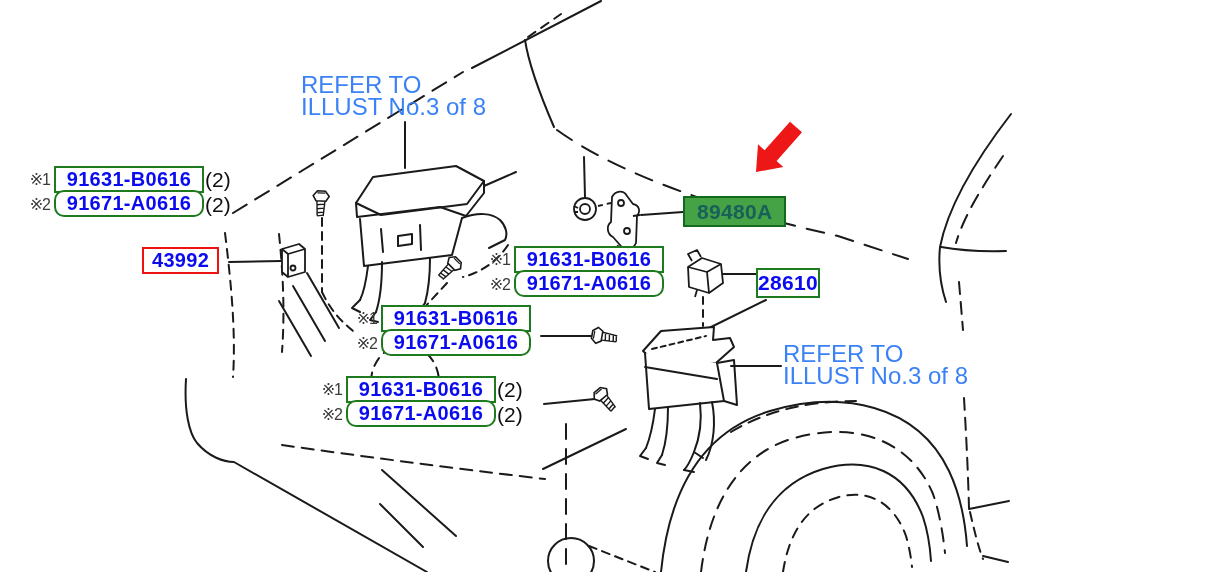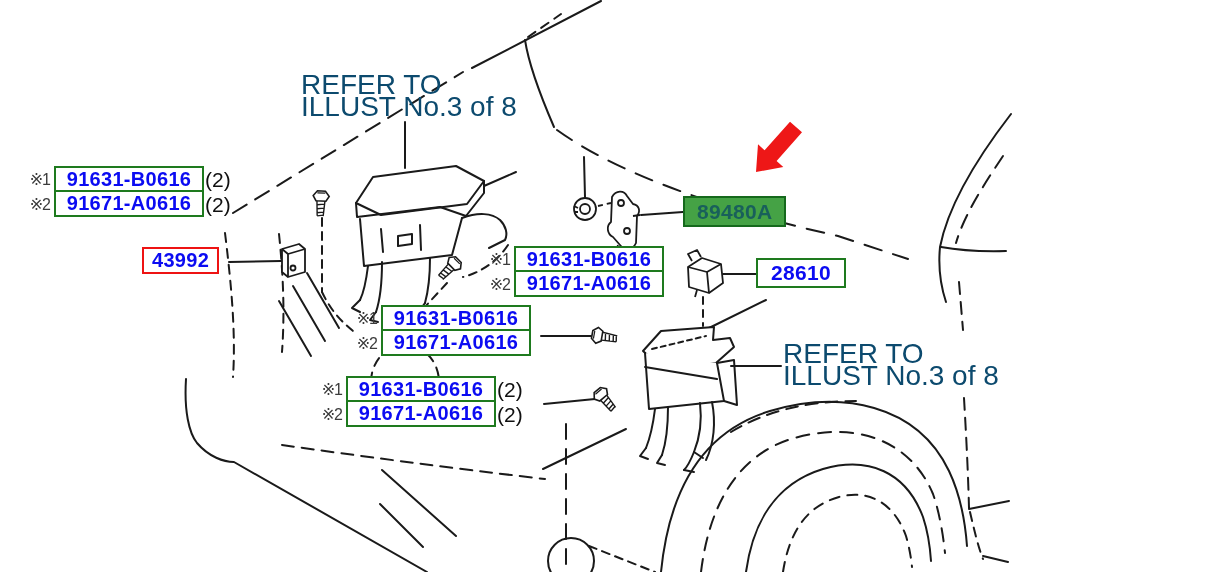--- a/index.html
+++ b/index.html
@@ -5,49 +5,49 @@
   html,body{margin:0;padding:0;background:#fff;}
   #canvas{
     position:relative;width:1224px;height:572px;background:#fff;overflow:hidden;
     font-family:"Liberation Sans","DejaVu Sans",sans-serif;
   }
   #canvas svg{position:absolute;left:0;top:0;}
 
   
   .pgroup{position:absolute;}
   .prow{display:flex;align-items:center;height:25px;}
-  .prow + .prow .plabel{margin-top:-2px;}
+  .prow + .prow .plabel{margin-top:-2px;border-radius:10px;}
   .mark{
     width:40px;text-align:right;padding-right:4px;box-sizing:border-box;
     font-size:16px;color:#3c3c3c;letter-spacing:-1px;flex:0 0 auto;
   }
   .plabel{
     display:inline-block;min-width:146px;text-align:center;box-sizing:content-box;
     font-size:20px;font-weight:700;letter-spacing:0.3px;line-height:23px;
     color:#0b0bf2;background:#fff;border:2px solid #1e7a1e;padding:0 0;
   }
   .plabel.single{min-width:0;padding:0 8px;}
   .qty{font-size:21px;color:#101010;margin-left:1px;font-weight:400;flex:0 0 auto;}
 
   #label-85942{position:absolute;left:142px;top:247px;border-color:#ee1313;}
   #label-90179{position:absolute;left:502px;top:128px;}
   #label-89480a{
     position:absolute;left:683px;top:196px;
     background:#45a245;color:#19605b;border-color:#15691c;
     font-size:21px;line-height:27px;padding:0 12px;
   }
-  #label-28610{position:absolute;left:756px;top:258px;font-size:21px;line-height:26px;padding:0 13px;}
+  #label-28610{position:absolute;left:756px;top:268px;font-size:21px;line-height:26px;padding:0 0;}
 
   #group-a{left:14px;top:167px;}
   #group-b{left:474px;top:247px;}
   #group-c{left:341px;top:306px;}
   #group-d{left:306px;top:377px;}
 
   .refer-note{
-    position:absolute;font-size:28px;line-height:22px;color:#0c4a6e;white-space:nowrap;
+    position:absolute;font-size:24px;line-height:22px;color:#3b82f6;white-space:nowrap;
   }
   #refer-1{left:301px;top:74px;}
   #refer-2{left:783px;top:343px;}
 </style>
 </head>
 <body>
 
 <div id="canvas">
 
   <svg width="1224" height="572" viewBox="0 0 1224 572">

